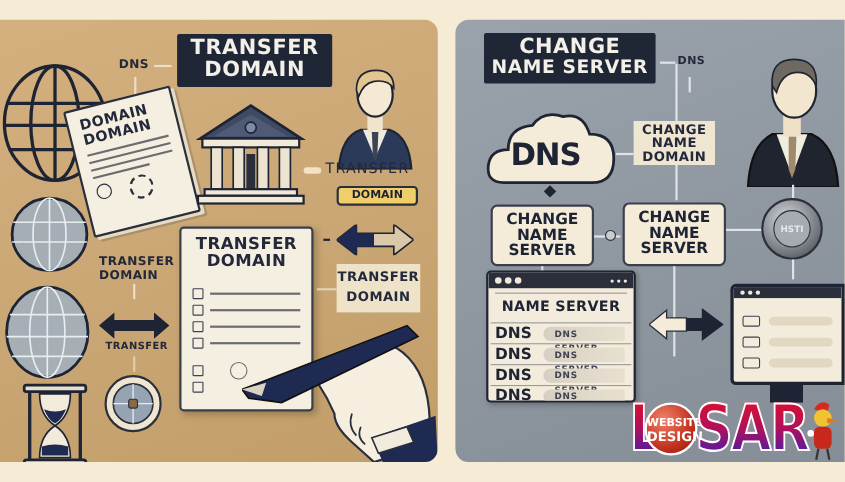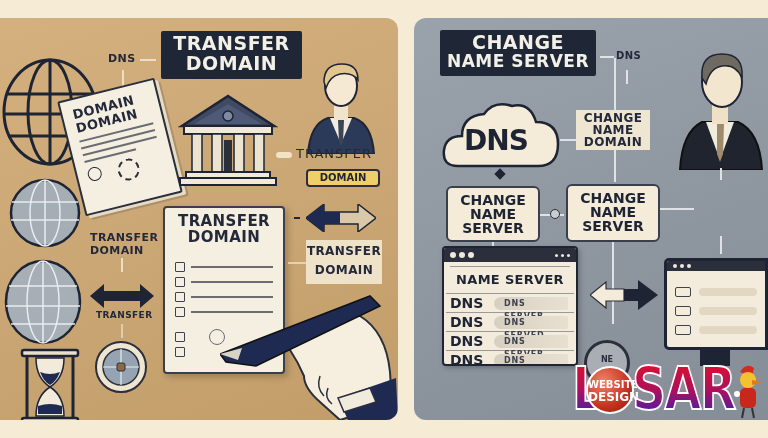--- a/index.html
+++ b/index.html
@@ -235,20 +235,23 @@
   <div class="line-dark" style="left:126px;top:196px;width:24px;height:2px;"></div>
   <div class="abs" style="left:136px;top:191px;width:10px;height:10px;border-radius:50%;background:#c9cdd0;border:1.5px solid #2a2f3b;"></div>
 
   <div class="abs cream-box" style="left:152px;top:166px;width:94px;height:58px;font-size:14px;padding-top:5px;">
     <div>CHANGE</div>
     <div>NAME</div>
     <div>SERVER</div>
   </div>
   <div class="line-dark" style="left:246px;top:190px;width:34px;height:2px;"></div>
 
+  <div class="abs" style="left:278px;top:162px;width:56px;height:56px;border-radius:50%;background:radial-gradient(circle at 40% 35%, #d7dadc, #6a6f76 70%, #3d4148);border:2px solid #2a2f3b;">
+    <div style="position:absolute;left:9px;top:9px;width:34px;height:34px;border-radius:50%;background:#a5abb1;border:1.5px solid #2a2f3b;color:#e6e8ea;font-size:8px;font-weight:bold;text-align:center;line-height:34px;">HSTI</div>
+  </div>
   <div class="line-dark" style="left:306px;top:150px;width:2px;height:12px;"></div>
   <div class="line-dark" style="left:306px;top:218px;width:2px;height:18px;"></div>
 
   <div class="line-dark" style="left:78px;top:224px;width:2px;height:14px;"></div>
   <div class="line-dark" style="left:198px;top:224px;width:2px;height:82px;"></div>
 
   <div class="abs" style="left:28px;top:228px;width:136px;height:120px;background:#f3ecdc;border:2px solid #1e2433;border-radius:4px;overflow:hidden;box-shadow:2px 2px 5px rgba(0,0,0,0.25);">
     <div class="browser-bar">
       <span class="dot"></span>
       <span class="dot"></span>
@@ -301,23 +304,20 @@
           <span style="flex:1;height:8px;background:#e2d8c2;border-radius:4px;"></span>
         </div>
       <div style="display:flex;align-items:center;gap:8px;margin-top:9px;">
           <span style="width:16px;height:10px;border:1.5px solid #3d4150;border-radius:2px;"></span>
           <span style="flex:1;height:8px;background:#e2d8c2;border-radius:4px;"></span>
         </div>
     </div>
   </div>
   <div class="abs" style="left:286px;top:332px;width:30px;height:16px;background:#1e2433;"></div>
 
-  <div class="abs" style="left:170px;top:322px;width:46px;height:46px;border-radius:50%;border:3px solid #2a2f3b;background:#a8aeb4;">
-    <div style="text-align:center;font-size:8px;font-weight:bold;color:#2a2f3b;padding-top:12px;">NE</div>
-  </div>
 </div>
 
 <div class="abs" style="left:572px;top:360px;width:200px;height:62px;">
   <div class="abs logo-letter" style="left:0;top:0;">L</div>
   <div class="abs" style="left:14px;top:6px;width:48px;height:48px;border-radius:50%;background:radial-gradient(circle at 35% 30%, #f0826a, #c3331f 60%, #8a1a10);border:2px solid #fff;text-align:center;color:#fff;font-weight:bold;font-size:10px;line-height:1.05;padding-top:12px;">
     <div>WEBSITE</div>
     <div style="font-size:12px;">DESIGN</div>
   </div>
   <div class="abs logo-letter" style="left:60px;top:0;">SAR</div>
   <svg class="abs" style="left:160px;top:2px;" width="32" height="58" viewBox="0 0 32 58">

